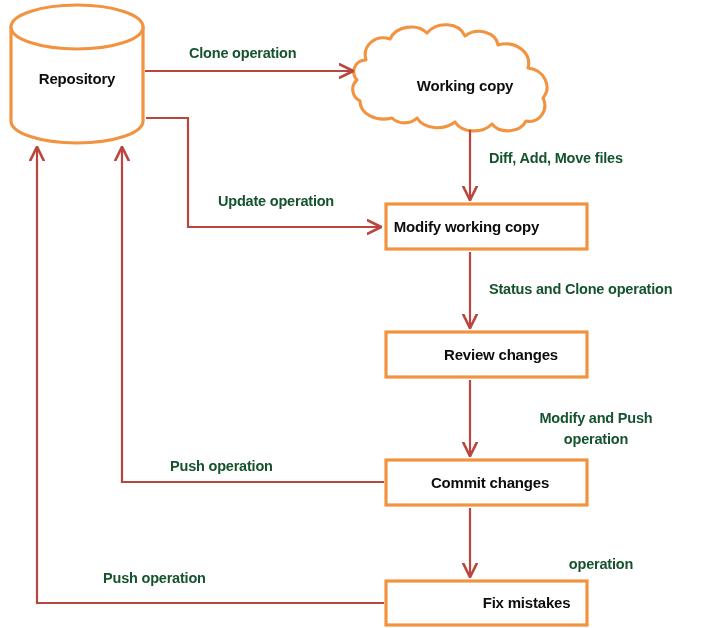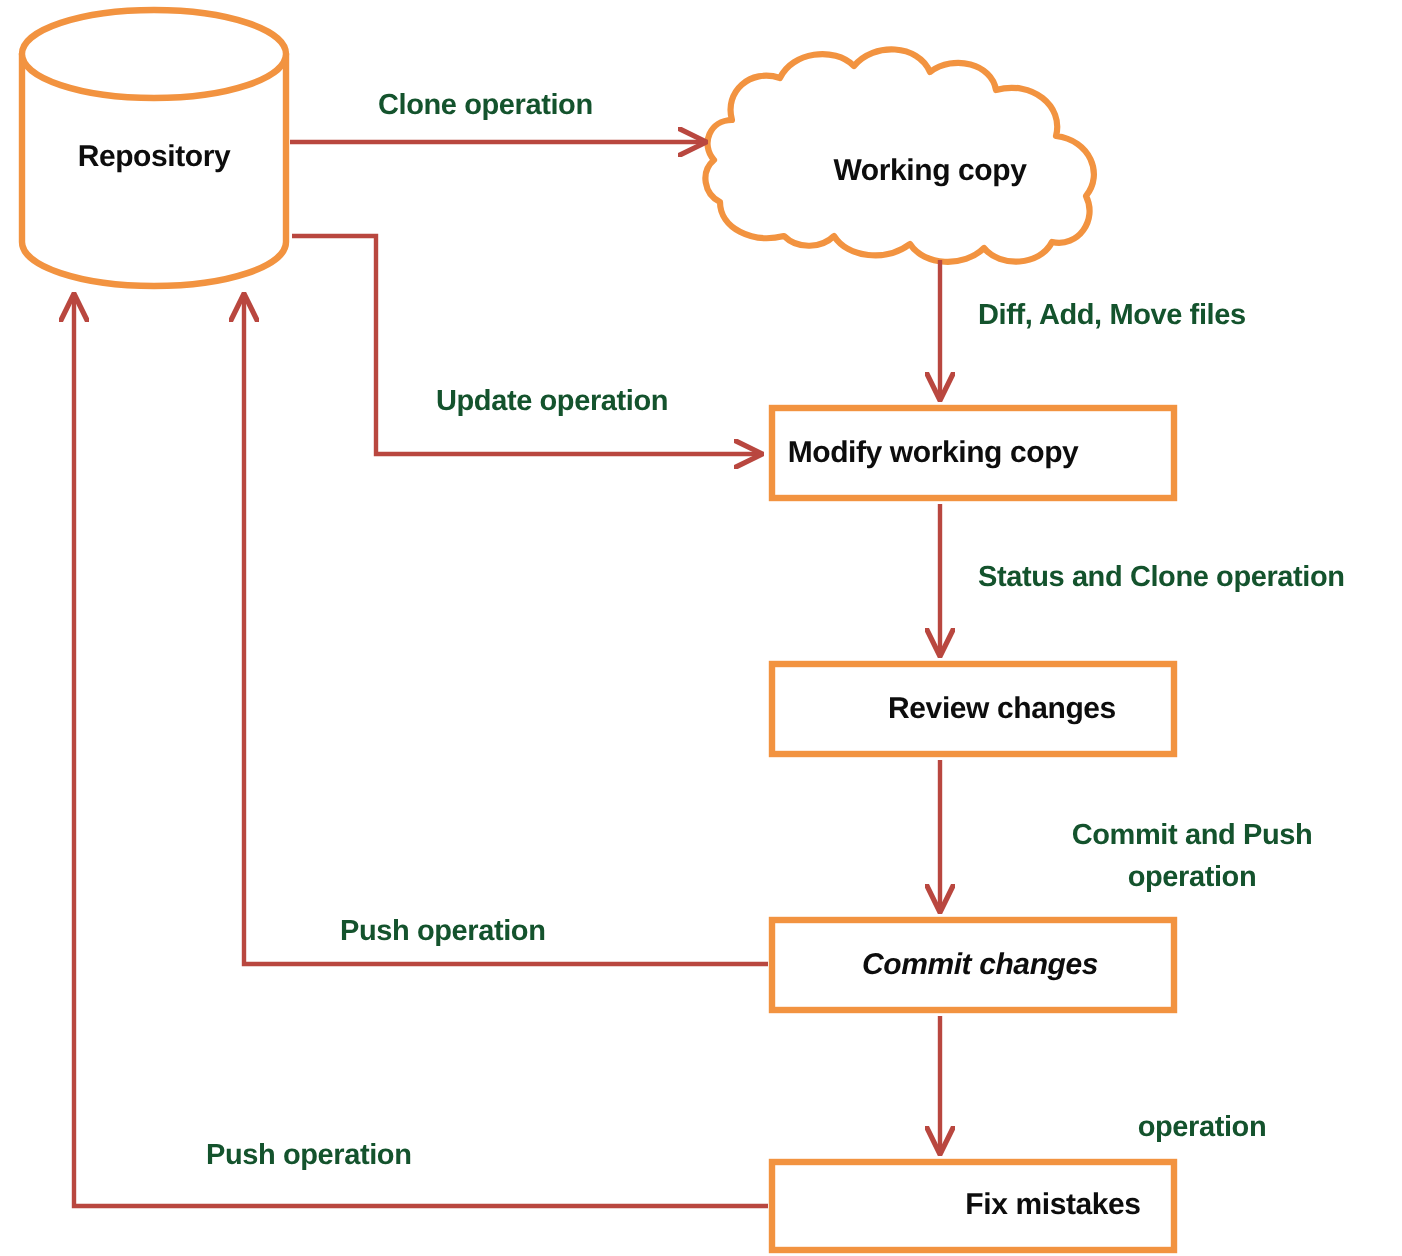--- a/index.html
+++ b/index.html
@@ -129,34 +129,34 @@
   </svg>
 
   <div class="node-label" style="left:11px; top:70px; width:132px;">Repository</div>
 
   <div class="node-label" style="left:370px; top:65px; width:190px;margin-top:12px;">Working copy</div>
 
   <div class="node-label" style="left:386px; top:218px; width:161px;">Modify working copy</div>
 
   <div class="node-label" style="left:386px; top:346px; width:188px;margin-left:21px;">Review changes</div>
 
-  <div class="node-label" style="left:386px; top:474px; width:208px;font-style:italic;">Commit changes</div>
+  <div class="node-label" style="left:386px; top:474px; width:208px;">Commit changes</div>
 
   <div class="node-label" style="left:386px; top:594px; width:201px;padding-left:40px;">Fix mistakes</div>
 
   <div class="edge-label" style="left:189px; top:43px;">Clone operation</div>
 
   <div class="edge-label" style="left:489px; top:148px;">Diff, Add, Move files</div>
 
   <div class="edge-label" style="left:218px; top:191px;">Update operation</div>
 
   <div class="edge-label" style="left:489px; top:279px;">Status and Clone operation</div>
 
   <div class="edge-label two-line" style="left:501px; top:408px; width:190px;">
-    <span>Commit and Push</span><br>
+    <span>Modify and Push</span><br>
     <span>operation</span>
   </div>
 
   <div class="edge-label two-line" style="left:506px; top:533px; width:190px;">
     <br>
     <span>operation</span>
   </div>
 
   <div class="edge-label" style="left:170px; top:456px;">Push operation</div>
 

